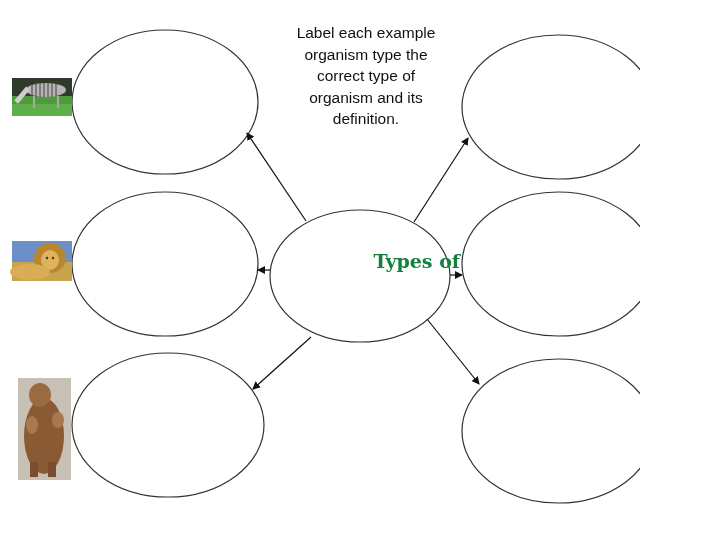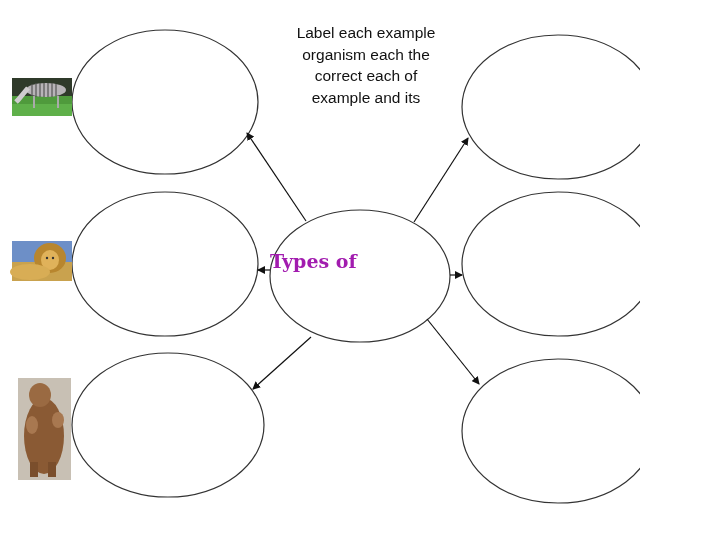--- a/index.html
+++ b/index.html
@@ -6,21 +6,21 @@
   #stage { position:relative; width:640px; height:540px; overflow:hidden; background:#ffffff;border-radius:27px; }
   svg.diagram { position:absolute; left:0; top:0; }
   .instructions {
     position:absolute; left:280px; top:22px; width:172px;
     font-family:"Liberation Sans", sans-serif; font-size:15.5px; line-height:21.6px;
     text-align:center; color:#111;
   }
   .center-title {
     position:absolute; left:270px; top:247px; width:190px;
     font-family:"DejaVu Serif", "Liberation Serif", serif; font-weight:bold;
-    font-size:19px; line-height:29px; text-align:left; color:#a21caf;
+    font-size:19px; line-height:29px; text-align:right; color:#15803d;
   }
 </style>
 </head>
 <body>
 
 <div id="stage">
 
   <svg class="diagram" width="720" height="540" viewBox="0 0 720 540">
     <defs>
       <marker id="ah" markerWidth="8" markerHeight="8" refX="7" refY="4" orient="auto" markerUnits="userSpaceOnUse">
@@ -108,22 +108,23 @@
 
     <g>
       <path d="M660,436 C660,426 662,418 665,412 L668,412 C668,420 670,428 674,432 C684,434 696,434 704,438 C706,442 700,446 690,445 C680,444 668,444 662,442 Z" fill="#8a5630"></path>
       <line x1="664" y1="414" x2="660" y2="407" stroke="#8a5630" stroke-width="2"></line>
       <line x1="667" y1="414" x2="670" y2="407" stroke="#8a5630" stroke-width="2"></line>
     </g>
   </svg>
 
   <div class="instructions">
     <div>Label each example</div>
-    <div>organism each the</div>
-    <div>correct each of</div>
-    <div>example and its</div>
+    <div>organism type the</div>
+    <div>correct type of</div>
+    <div>organism and its</div>
+    <div>definition.</div>
   </div>
 
   <div class="center-title">
     <div>Types of</div>
   </div>
 
 </div>
 
 </body></html>

